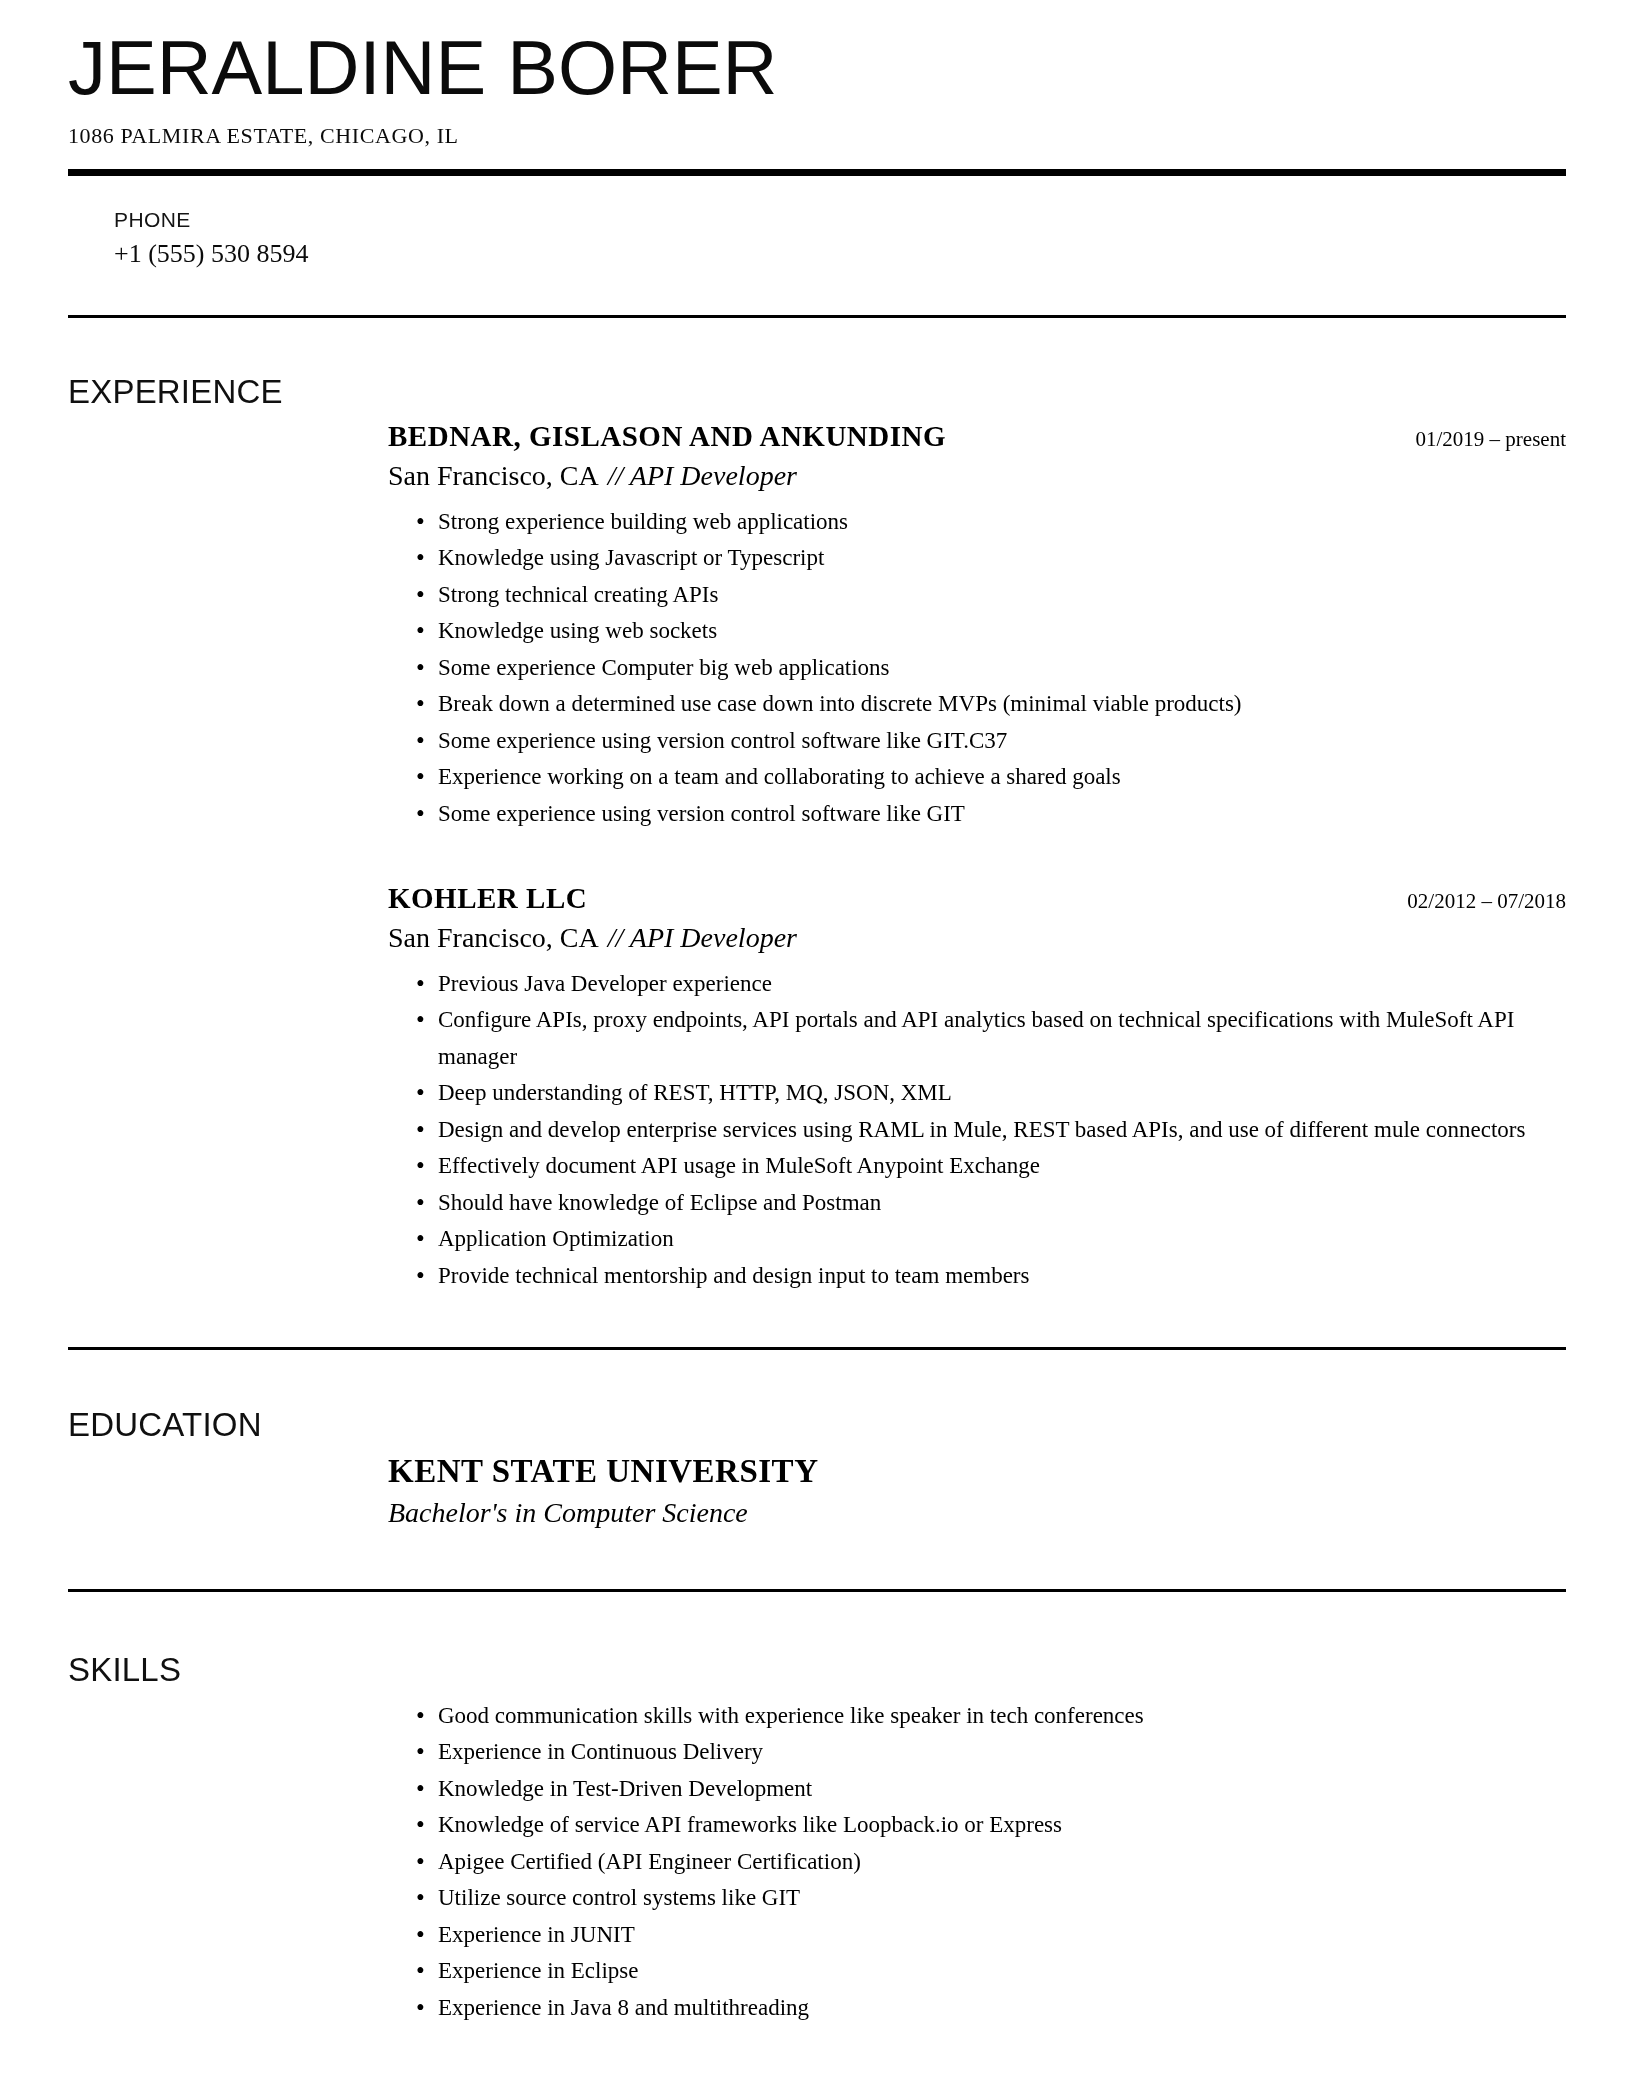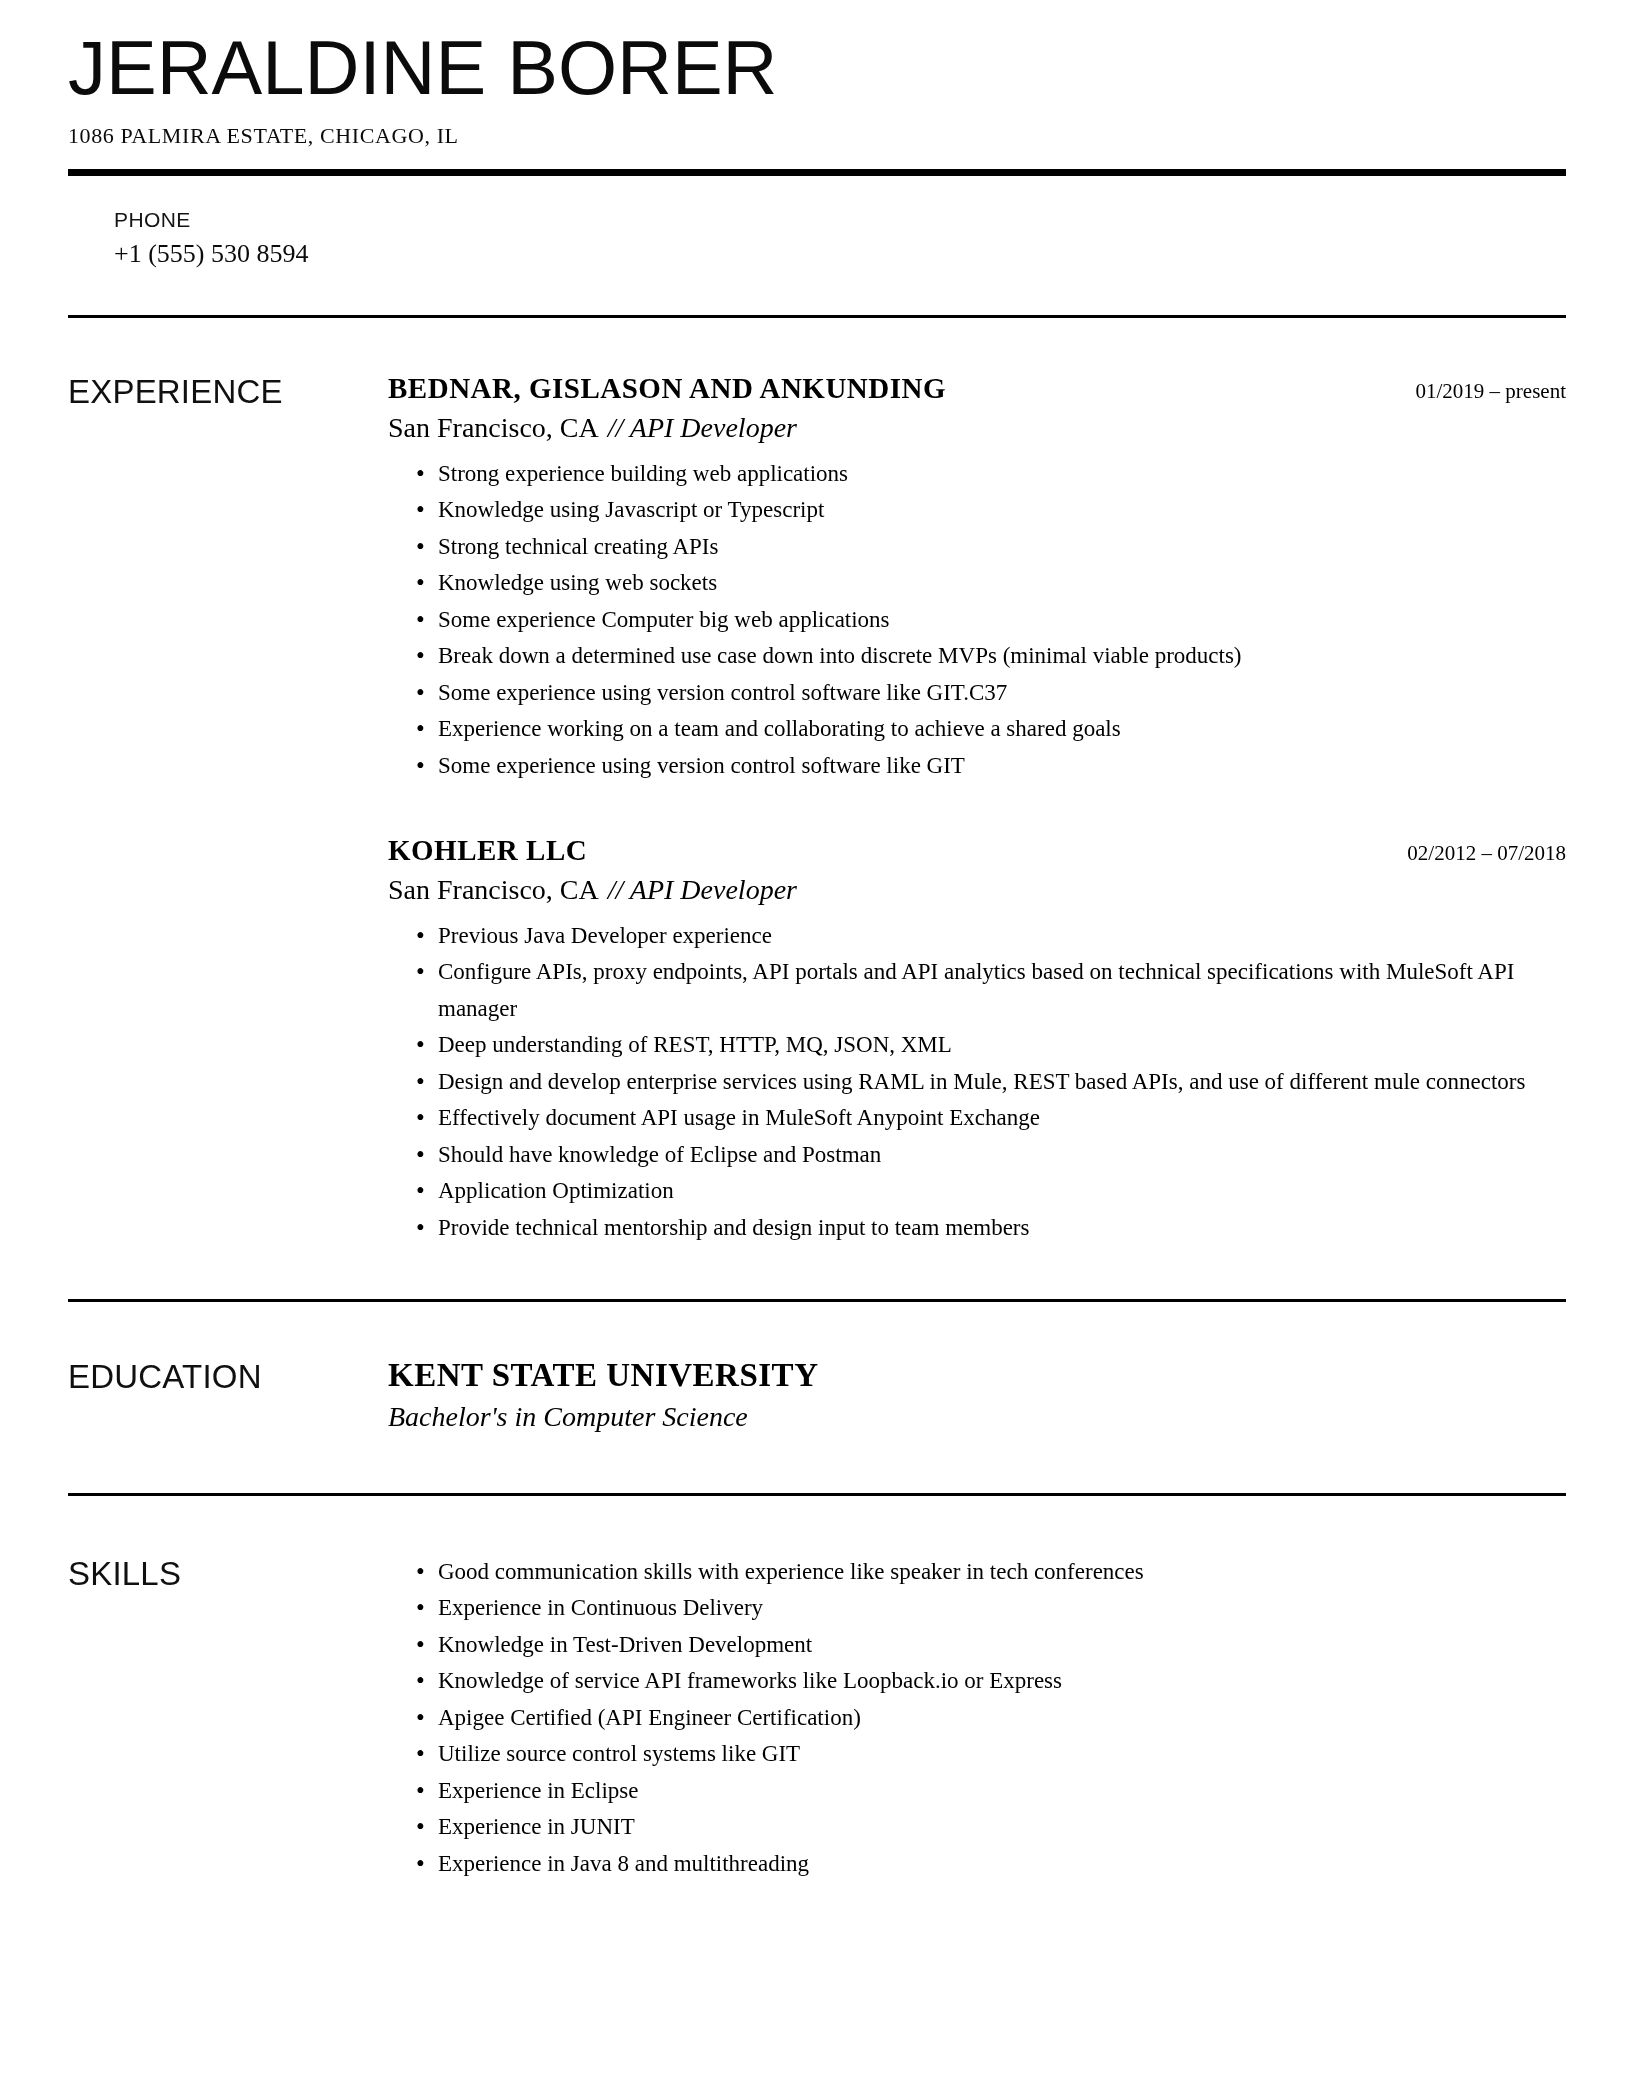--- a/index.html
+++ b/index.html
@@ -58,21 +58,21 @@
   .section-label {
     width: 320px;
     flex: 0 0 320px;
     font-family: "Liberation Sans", sans-serif;
     font-size: 33px;
     line-height: 1.1;
     letter-spacing: 0.2px;
     color: #101010;
     padding-top: 2px;
   }
-  .section-content { flex: 1 1 auto; min-width: 0; }
+  .section-content { flex: 1 1 auto; min-width: 0; margin-top: 48px; }
 
   
   .job + .job { margin-top: 50px; }
   .job-header { display: flex; justify-content: space-between; align-items: baseline; }
   .company {
     font-weight: 700;
     font-size: 29px;
     line-height: 1.15;
     letter-spacing: 0.5px;
     white-space: nowrap;
@@ -188,20 +188,20 @@
   <div class="section section-skills">
     <div class="section-label">SKILLS</div>
     <div class="section-content">
       <ul class="bullets">
         <li>Good communication skills with experience like speaker in tech conferences</li>
         <li>Experience in Continuous Delivery</li>
         <li>Knowledge in Test-Driven Development</li>
         <li>Knowledge of service API frameworks like Loopback.io or Express</li>
         <li>Apigee Certified (API Engineer Certification)</li>
         <li>Utilize source control systems like GIT</li>
+        <li>Experience in JUNIT</li>
         <li>Experience in Eclipse</li>
-        <li>Experience in JUNIT</li>
         <li>Experience in Java 8 and multithreading</li>
       </ul>
     </div>
   </div>
 
 </div>
 
 </body></html>

